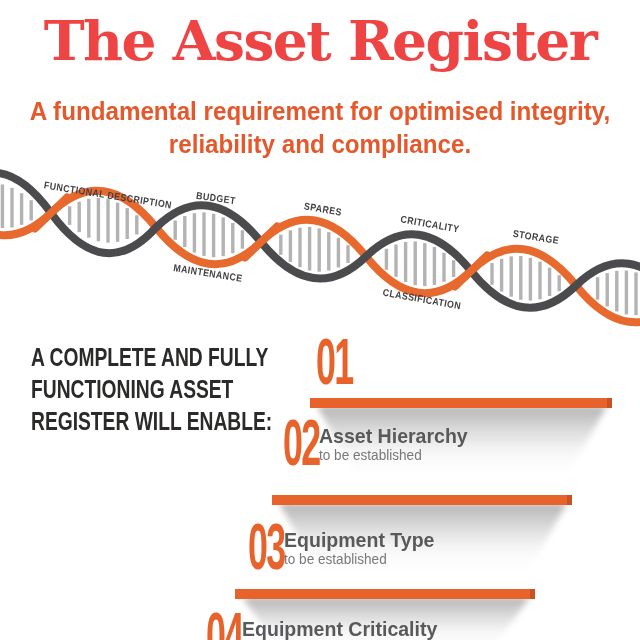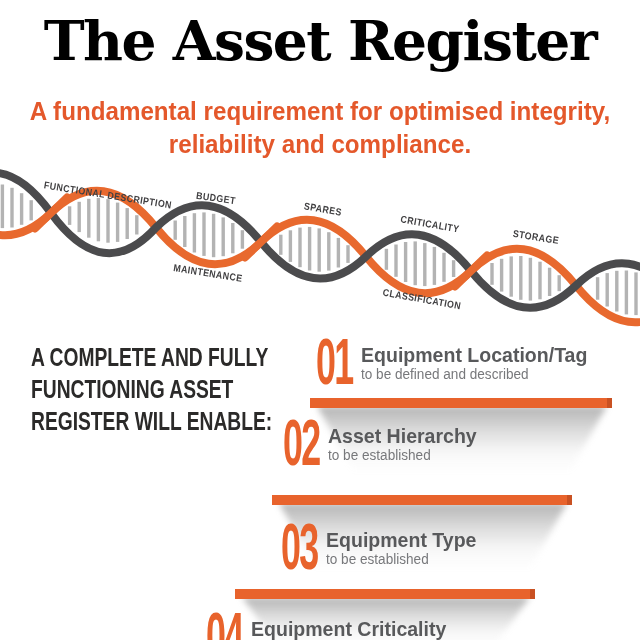--- a/index.html
+++ b/index.html
@@ -2,21 +2,21 @@
 <html><head>
 <meta charset="utf-8">
 <style>
   html,body{margin:0;padding:0;background:#fff;}
   .canvas{position:relative;width:640px;height:640px;background:#ffffff;overflow:hidden;
           font-family:"Liberation Sans",sans-serif;}
 
   
   .main-title{position:absolute;left:0;top:10px;width:640px;text-align:center;
     font-family:"DejaVu Serif",serif;font-weight:bold;font-size:55px;line-height:62px;
-    color:#000000;letter-spacing:-1.5px;}
+    color:#ef4444;letter-spacing:-1.5px;}
   .subtitle{position:absolute;left:0;top:95px;width:640px;text-align:center;
     font-weight:bold;font-size:26px;line-height:33px;color:#E4582B;
     transform:scaleX(0.93);transform-origin:50% 0;}
 
   
   .helix-svg{position:absolute;left:0;top:0;width:640px;height:640px;z-index:1;}
   .hl{position:absolute;z-index:2;white-space:nowrap;font-weight:bold;font-size:10px;
     letter-spacing:0.5px;color:#414042;
     transform:translate(-50%,-50%) rotate(var(--r,9deg)) scaleX(0.88);}
 
@@ -35,24 +35,24 @@
   .s2{left:276px;top:503px;width:294px;height:78px;}
   .s3{left:239px;top:597px;width:294px;height:60px;}
 
   .bar{position:absolute;height:10px;background:#E8632C;z-index:3;}
   .bar::after{content:"";position:absolute;right:0;top:0;width:5px;height:10px;background:#C95122;}
   .b1{left:310px;top:398px;width:302px;}
   .b2{left:272px;top:495px;width:300px;}
   .b3{left:235px;top:589px;width:300px;}
 
   
-  .item{position:absolute;z-index:4;display:flex;gap:9px;}
+  .item{position:absolute;z-index:4;display:flex;}
   .i1{left:316px;top:337px;}
   .i2{left:283px;top:418px;}
-  .i3{left:248px;top:522px;margin-left:33px;}
+  .i3{left:248px;top:522px;}
   .i4{left:206px;top:611px;}
   .num{width:36px;font-weight:bold;font-size:64px;line-height:50px;color:#E8632C;
     letter-spacing:-3px;transform:scaleX(0.56);transform-origin:0 0;}
   .txt{padding-top:6px;}
   .item-title{font-size:21px;font-weight:bold;color:#58595B;line-height:23px;
     transform:scaleX(0.93);transform-origin:0 50%;white-space:nowrap;}
   .item-sub{font-size:14px;color:#77787B;line-height:17px;
     transform:scaleX(0.97);transform-origin:0 50%;white-space:nowrap;}
 </style>
 </head>
@@ -156,24 +156,20 @@
   <div class="shadow-wrap s3">
       <div class="shadow-shape"></div>
     </div>
 
   <div class="bar b1"></div>
   <div class="bar b2"></div>
   <div class="bar b3"></div>
 
   <div class="item i1">
     <div class="num">01</div>
-    <div class="txt">
-      <div class="item-title">Equipment Location/Tag</div>
-      <div class="item-sub">to be defined and described</div>
-    </div>
   </div>
   <div class="item i2">
     <div class="num">02</div>
     <div class="txt">
       <div class="item-title">Asset Hierarchy</div>
       <div class="item-sub">to be established</div>
     </div>
   </div>
   <div class="item i3">
     <div class="num">03</div>

